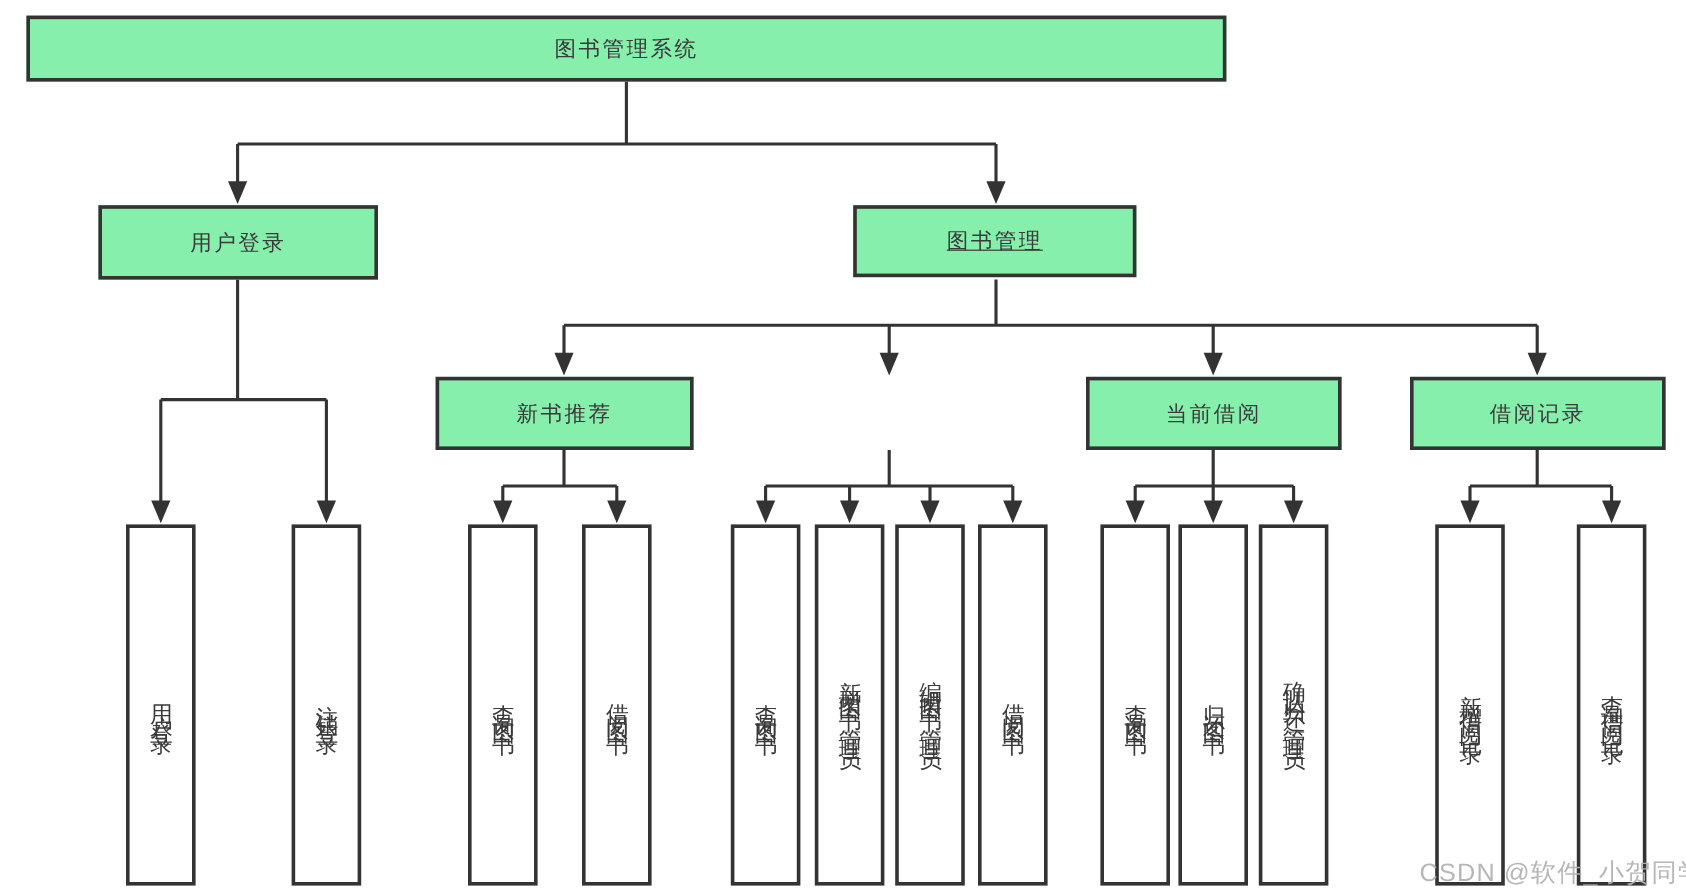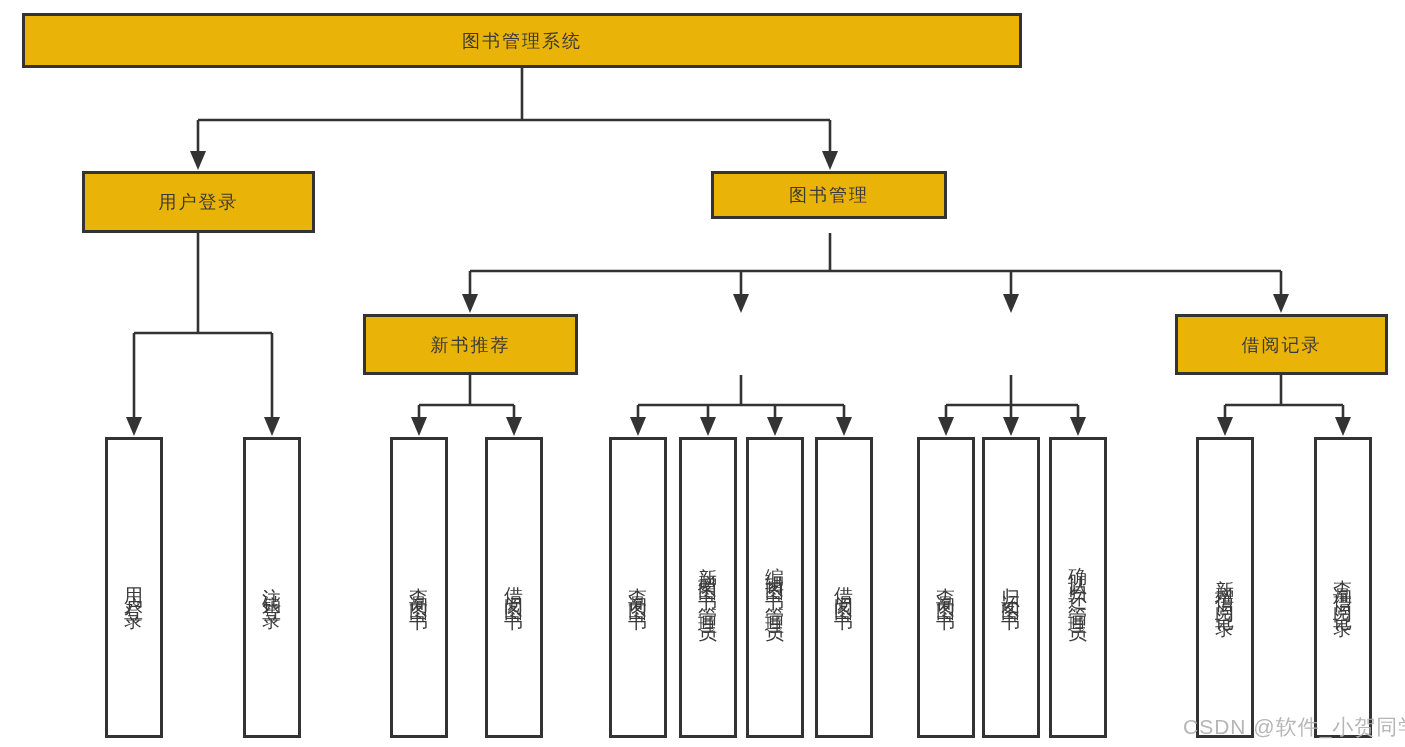--- a/index.html
+++ b/index.html
@@ -12,21 +12,21 @@
     overflow: hidden;
   }
   .connectors {
     position: absolute;
     left: 0; top: 0;
     width: 1405px; height: 747px;
   }
   .node {
     position: absolute;
     box-sizing: border-box;
-    background: #eab308;
+    background: #86efac;
     border: 3px solid #333333;
     display: flex;
     align-items: center;
     justify-content: center;
     font-size: 18px;
     letter-spacing: 2px;
     color: #3a3a3a;
     text-align: center;
   }
   .vnode {
@@ -95,25 +95,26 @@
       <polygon points="1070,417 1086,417 1078,436"></polygon>
       <polygon points="1217,417 1233,417 1225,436"></polygon>
       <polygon points="1335,417 1351,417 1343,436"></polygon>
     </g>
   </svg>
 
   <div class="node" style="left:22px; top:13px; width:1000px; height:55px;">图书管理系统</div>
 
   <div class="node" style="left:82px; top:171px; width:233px; height:62px;">用户登录</div>
 
-  <div class="node" style="left:711px; top:171px; width:236px; height:48px;">图书管理</div>
+  <div class="node" style="left:711px; top:171px; width:236px; height:60px;text-decoration:underline;">图书管理</div>
 
   <div class="node" style="left:363px; top:314px; width:215px; height:61px;">新书推荐</div>
 
 
+  <div class="node" style="left:905px; top:314px; width:213px; height:61px;">当前借阅</div>
 
   <div class="node" style="left:1175px; top:314px; width:213px; height:61px;">借阅记录</div>
 
   <div class="vnode" style="left:105px;">
     <span>用户登录</span>
   </div>
   <div class="vnode" style="left:243px;">
     <span>注销登录</span>
   </div>
 

